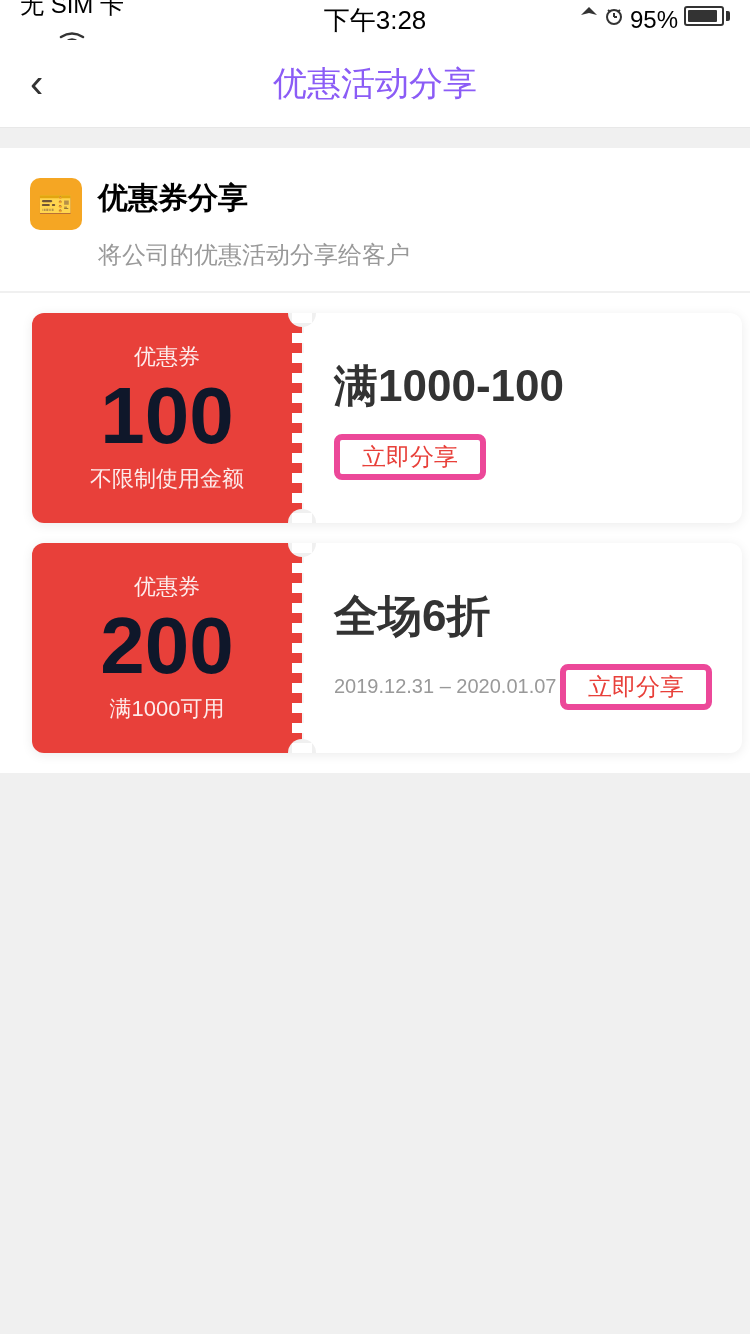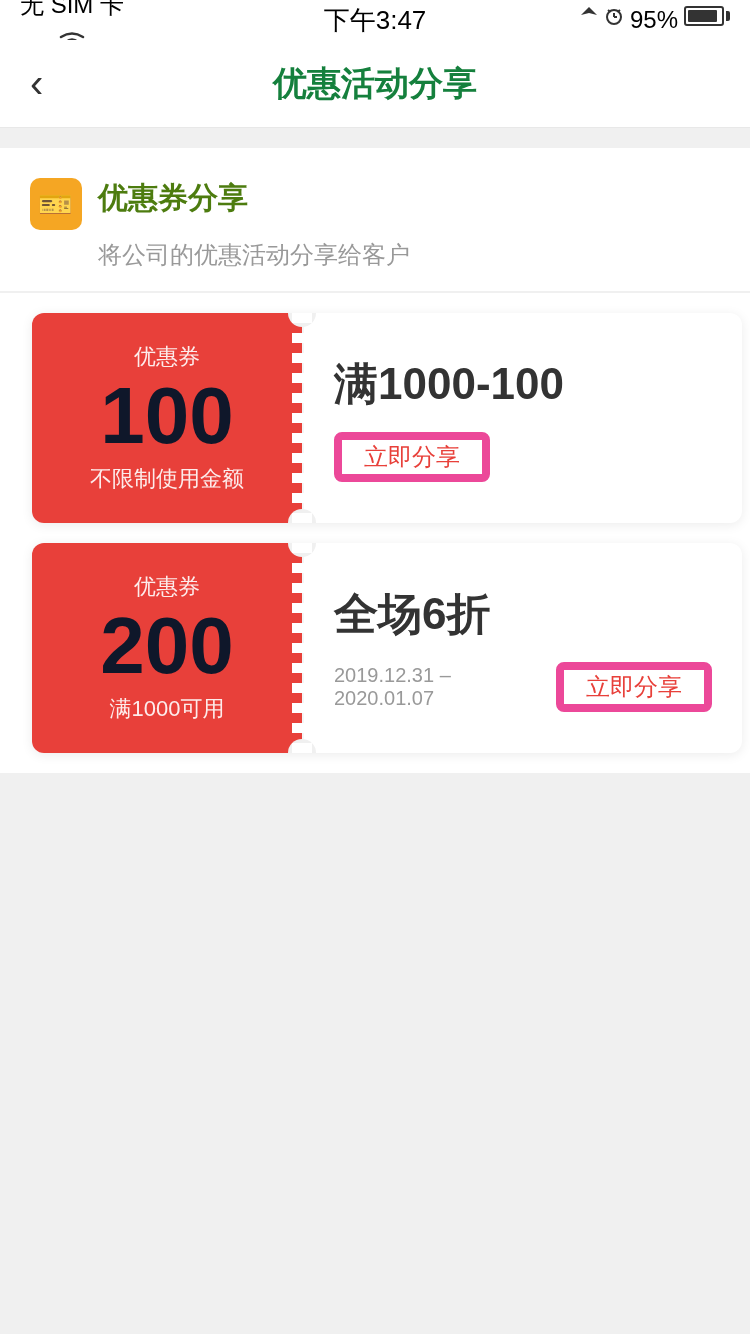--- a/index.html
+++ b/index.html
@@ -57,22 +57,22 @@
     }
     .nav-back {
       position: absolute;
       left: 30px;
       font-size: 40px;
       color: #333;
       cursor: pointer;
     }
     .nav-title {
       font-size: 34px;
-      font-weight: 700;
-      color: #15803d;
+      font-weight: 400;
+      color: #8b5cf6;
     }
 
     
     .section-header {
       background: #fff;
       padding: 30px 30px 20px 30px;
       display: flex;
       align-items: flex-start;
       gap: 16px;
       margin-top: 20px;
@@ -86,21 +86,21 @@
       align-items: center;
       justify-content: center;
       flex-shrink: 0;
     }
     .section-icon span {
       font-size: 28px;
     }
     .section-text h2 {
       font-size: 30px;
       font-weight: 600;
-      color: #4d7c0f;
+      color: #000000;
     }
     .section-text p {
       font-size: 24px;
       color: #999;
       margin-top: 20px;
     }
 
     
     .coupon-list {
       background: #fff;
@@ -214,21 +214,21 @@
     .coupon-right .meta {
       display: flex;
       align-items: center;
       justify-content: space-between;
     }
     .coupon-right .date {
       font-size: 20px;
       color: #999;
     }
     .share-btn {
-      border: 8px solid #ec4899;
+      border: 6px solid #ec4899;
       border-radius: 8px;
       padding: 1px 22px;
       font-size: 24px;
       color: #e8403a;
       background: transparent;
       cursor: pointer;
       white-space: nowrap;
     }
 
     
@@ -273,21 +273,21 @@
 <div class="status-bar">
   <div class="status-left">
     <span>无 SIM 卡</span>
 
     <svg width="30" height="22" viewBox="0 0 30 22">
       <path d="M15 18 a2 2 0 1 1 0 0.01Z" fill="#333"></path>
       <path d="M9 13 Q15 8 21 13" fill="none" stroke="#333" stroke-width="2.5" stroke-linecap="round"></path>
       <path d="M4 8 Q15 1 26 8" fill="none" stroke="#333" stroke-width="2.5" stroke-linecap="round"></path>
     </svg>
   </div>
-  <div class="status-center">下午3:47</div>
+  <div class="status-center">下午3:28</div>
   <div class="status-right">
 
     <svg width="18" height="18" viewBox="0 0 18 18">
       <path d="M9 1 L17 9 L9 7 L1 9 Z" fill="#333"></path>
     </svg>
 
     <svg width="20" height="20" viewBox="0 0 20 20">
       <circle cx="10" cy="11" r="7" fill="none" stroke="#333" stroke-width="2"></circle>
       <line x1="10" y1="7" x2="10" y2="11" stroke="#333" stroke-width="2"></line>
       <line x1="10" y1="11" x2="13" y2="11" stroke="#333" stroke-width="2"></line>

